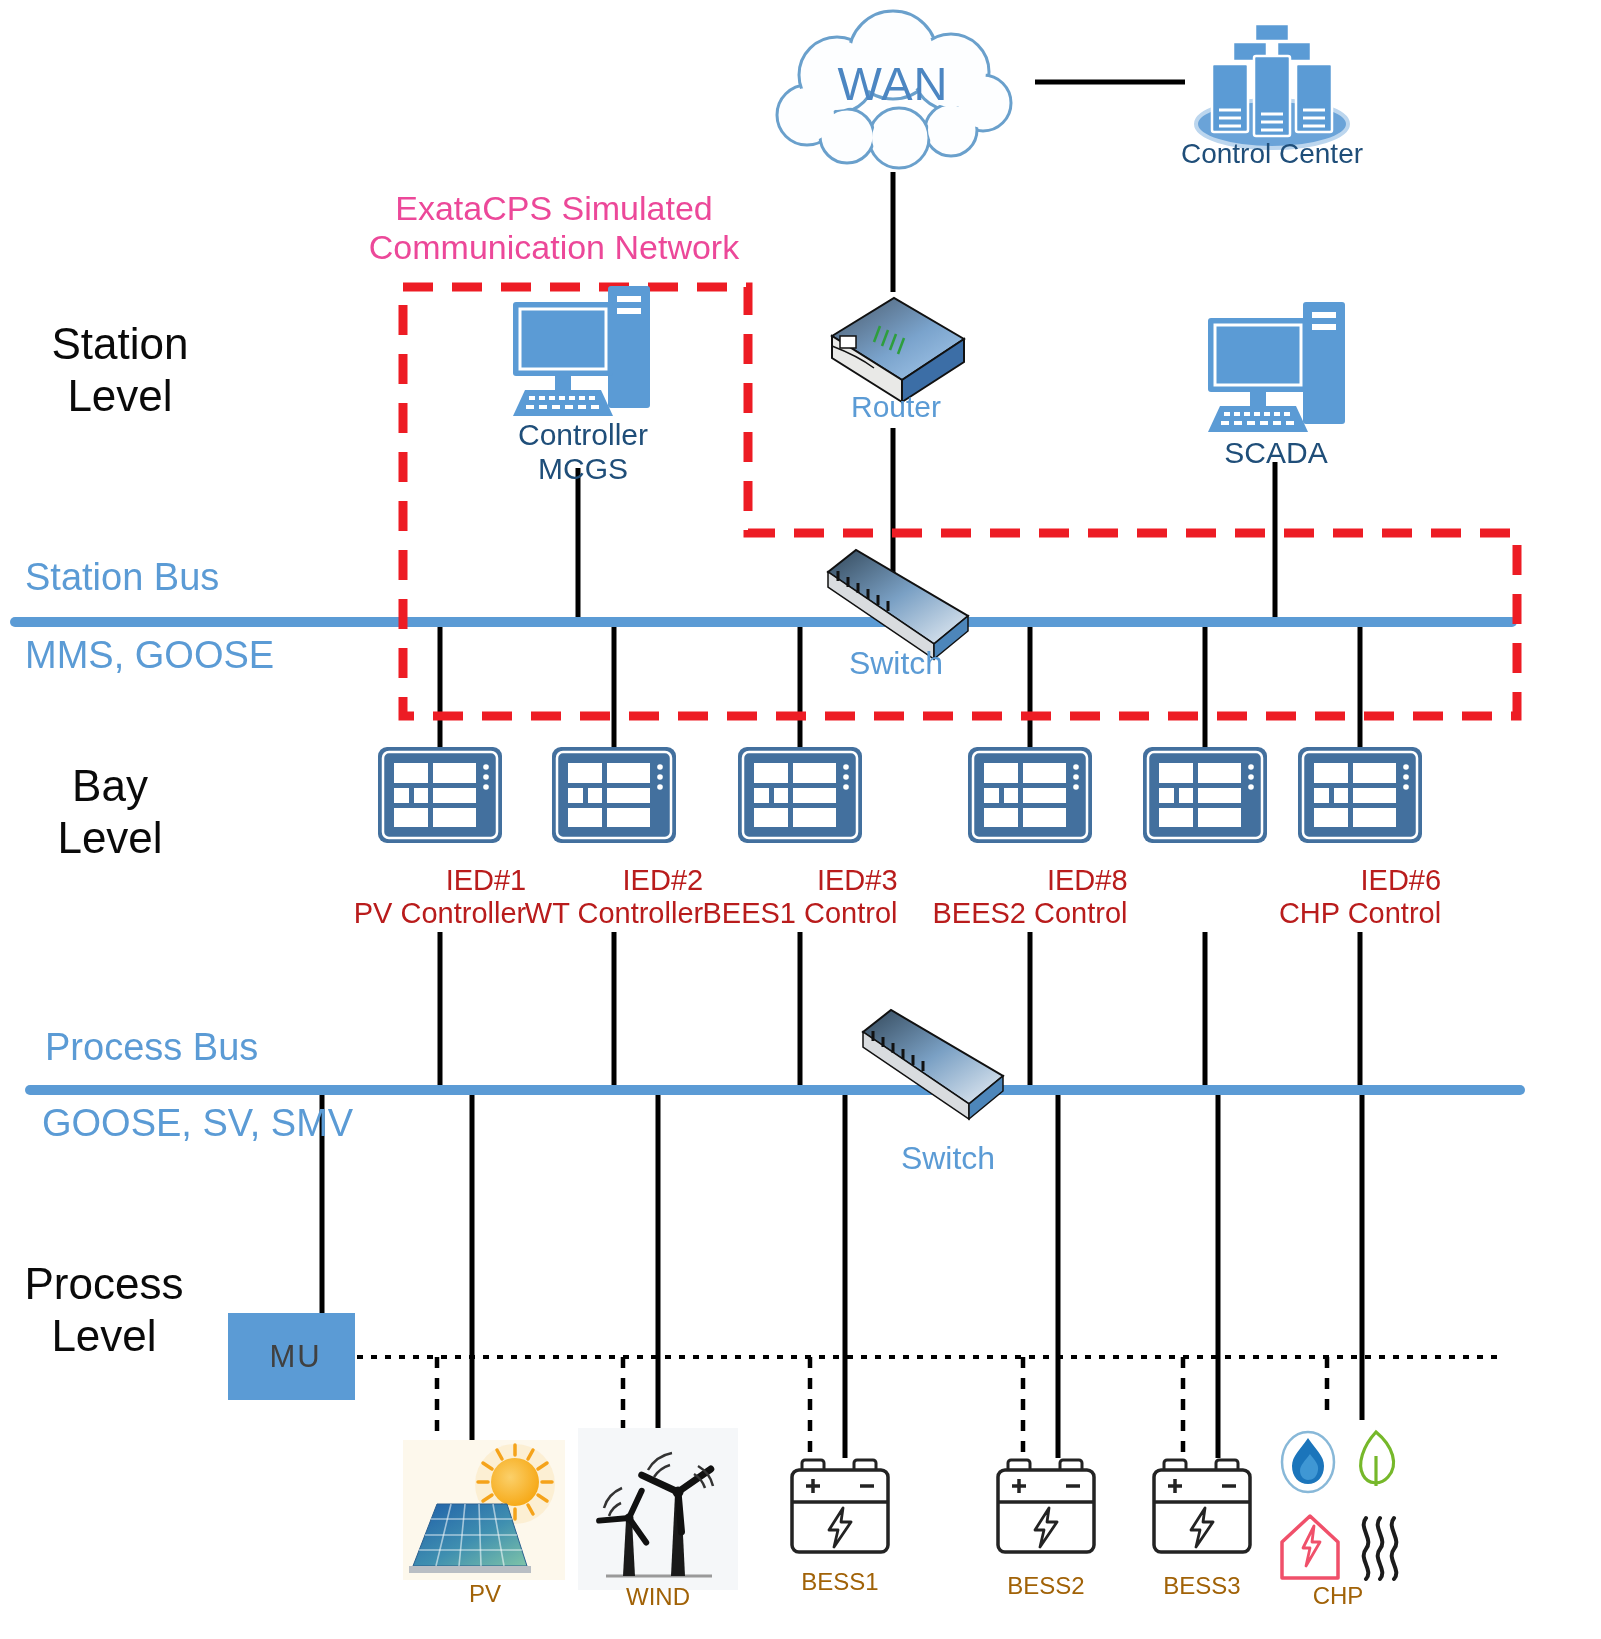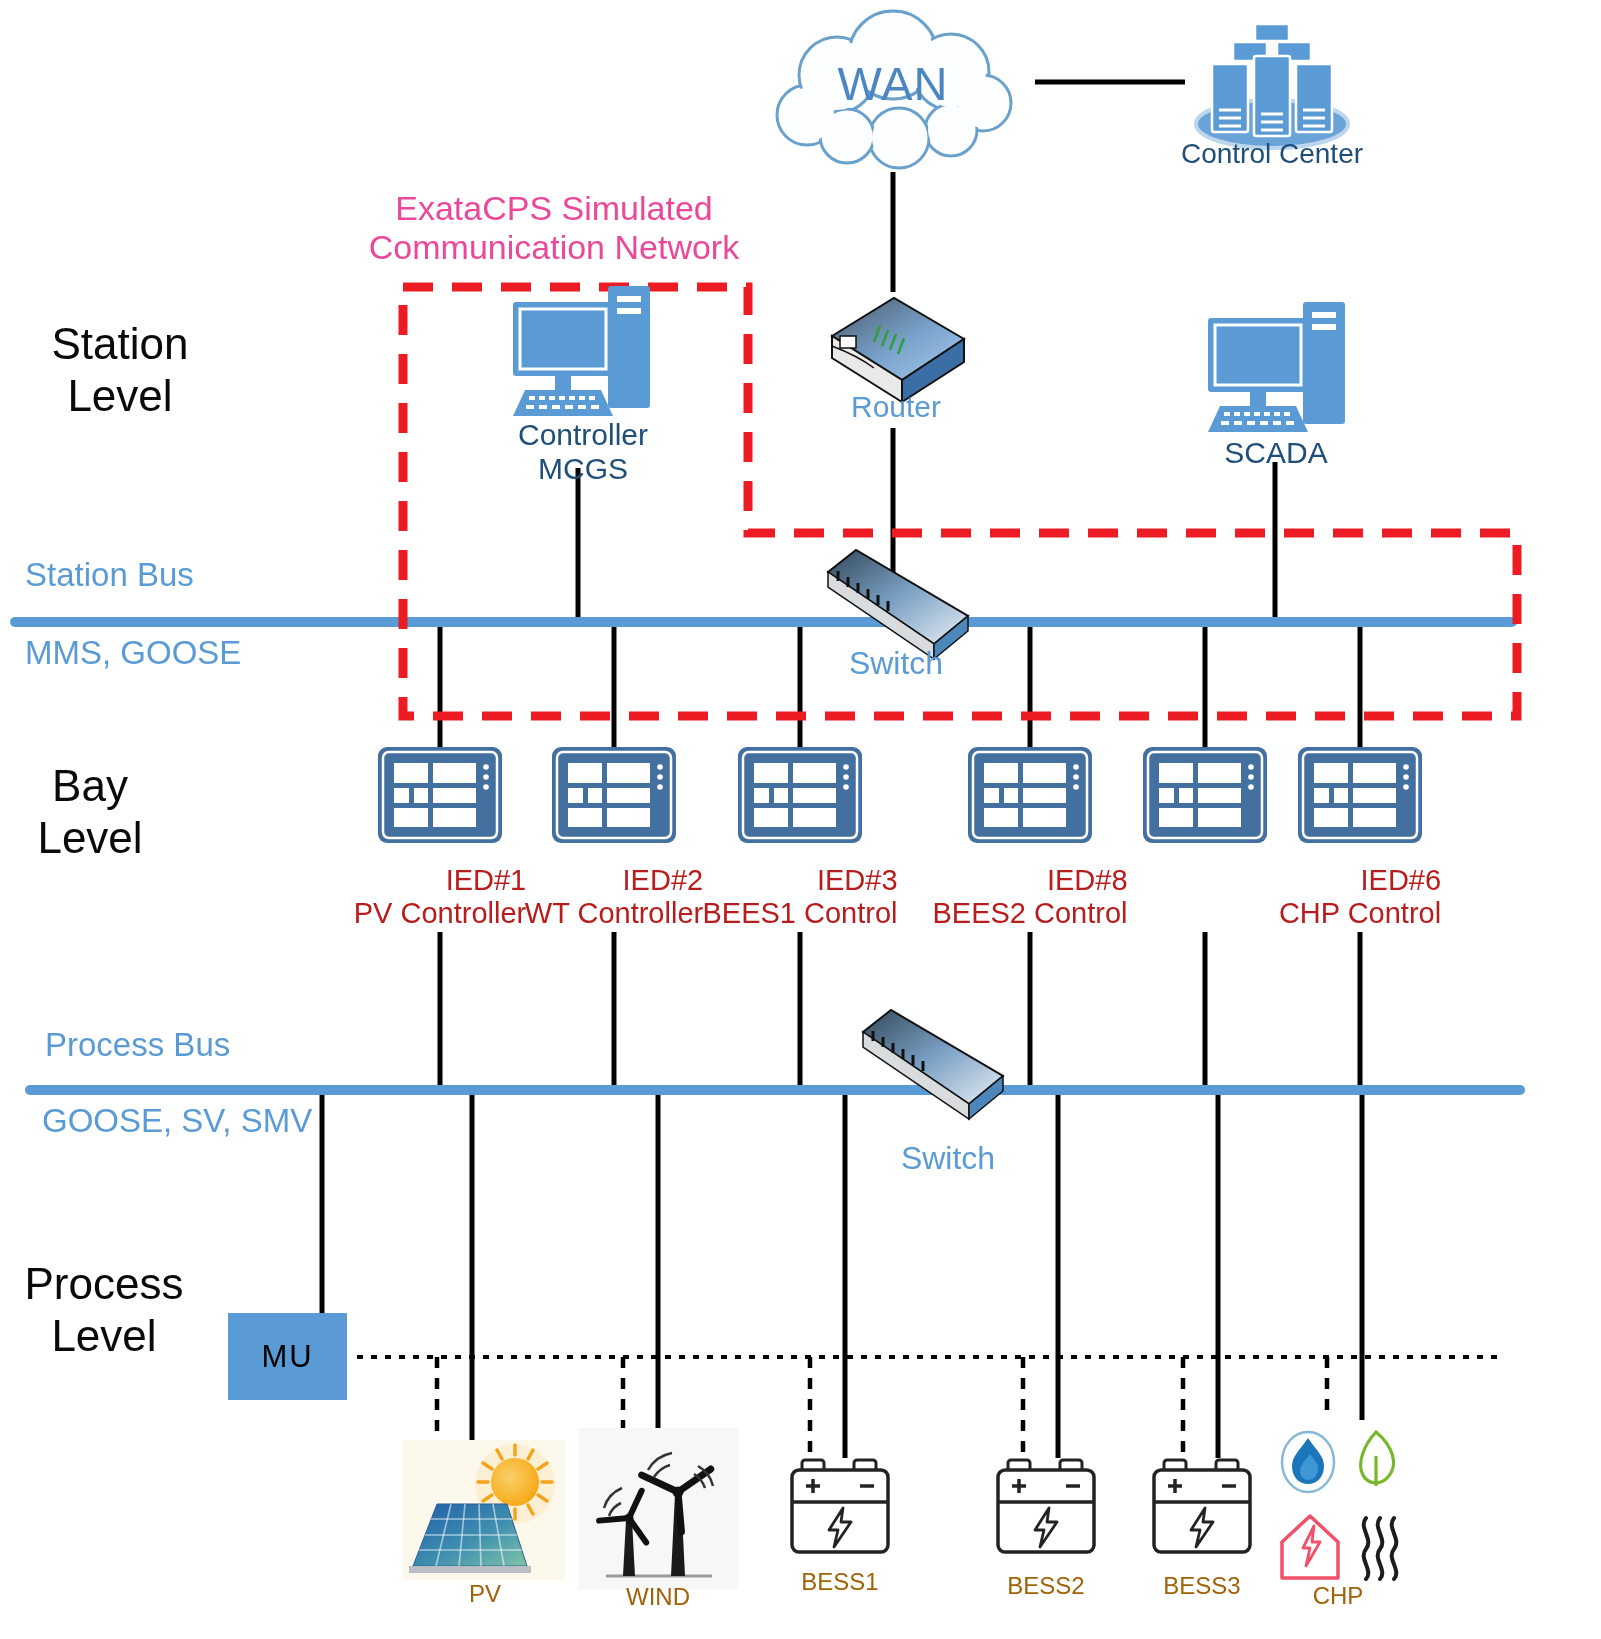--- a/index.html
+++ b/index.html
@@ -5,28 +5,28 @@
   html,body{margin:0;padding:0;background:#fff;}
   #canvas{position:relative;width:1601px;height:1639px;background:#fff;overflow:hidden;
           font-family:"Liberation Sans",sans-serif;}
   svg{display:block;}
   .abs{position:absolute;}
   .label{position:absolute;white-space:nowrap;font-family:"Liberation Sans",sans-serif;}
   .ctr{transform:translateX(-50%);text-align:center;}
   .blue{color:#5b9bd5;}
   .navy{color:#1f4e79;}
   .lvl{font-size:44px;line-height:52px;color:#0a0a0a;text-align:center;transform:translateX(-50%);}
-  .busname{font-size:33px;text-align:right;}
+  .busname{font-size:38px;text-align:right;}
   .nodelab{font-size:30px;}
   .iedlab{font-size:29px;line-height:33px;color:#b91c1c;text-align:right;transform:translateX(-50%);}
   .devlab{font-size:24px;color:#a16207;}
   .annot{font-size:34px;line-height:39px;color:#ec4899;text-align:center;transform:translateX(-50%);}
   .wantxt{font-size:47px;color:#4c86c2;letter-spacing:1px;}
   .mubox{position:absolute;left:228px;top:1313px;width:119px;height:87px;background:#5b9bd5;
-         display:flex;align-items:center;justify-content:center;color:#000000;font-size:31px;letter-spacing:2px;}
+         display:flex;align-items:center;justify-content:center;color:#404040;font-size:31px;letter-spacing:2px;padding-left:8px;}
 </style>
 </head>
 <body>
 
 <div id="canvas">
 
   <svg class="abs" style="left:0;top:0" width="1601" height="1639" viewBox="0 0 1601 1639">
     <g stroke="#000" stroke-width="5">
       <line x1="1035" y1="82" x2="1185" y2="82"></line>
       <line x1="893" y1="172" x2="893" y2="292"></line>
@@ -236,21 +236,21 @@
   <div class="label navy ctr nodelab" style="left:1276px;top:436px">SCADA</div>
 
   <div class="label blue busname" style="left:25px;top:556px">Station Bus</div>
   <div class="label blue busname" style="left:25px;top:634px">MMS, GOOSE</div>
 
   <svg class="abs" style="left:820px;top:542px" width="155" height="120" viewBox="0 0 155 120">
       <use href="#switch-icon"></use>
     </svg>
   <div class="label blue ctr" style="left:896px;top:645px;font-size:32px">Switch</div>
 
-  <div class="label lvl" style="left:90px;top:760px">
+  <div class="label lvl" style="left:110px;top:760px">
     <div>Bay</div>
     <div>Level</div>
   </div>
 
   <svg class="abs" style="left:378px;top:747px" width="124" height="96" viewBox="0 0 124 96">
       <use href="#ied-icon"></use>
     </svg>
   <svg class="abs" style="left:552px;top:747px" width="124" height="96" viewBox="0 0 124 96">
       <use href="#ied-icon"></use>
     </svg>

